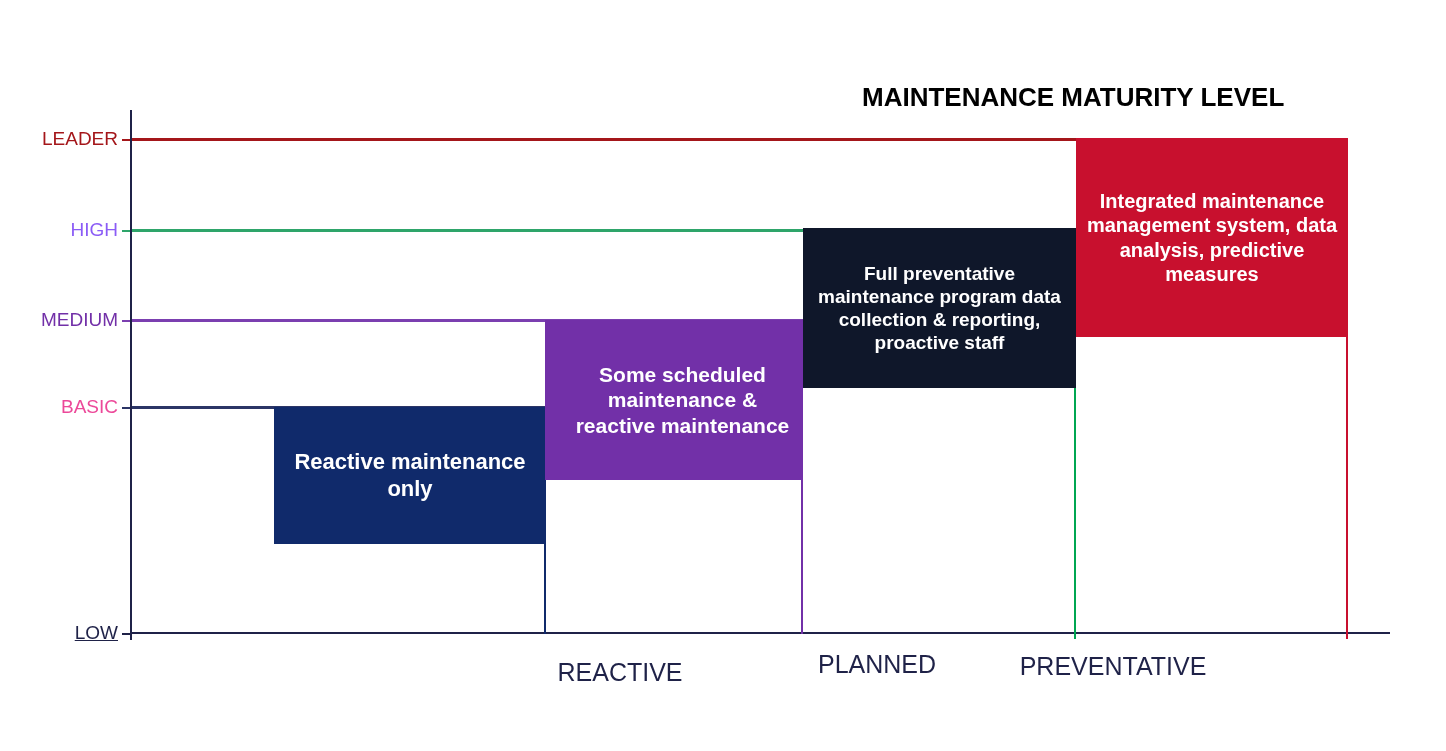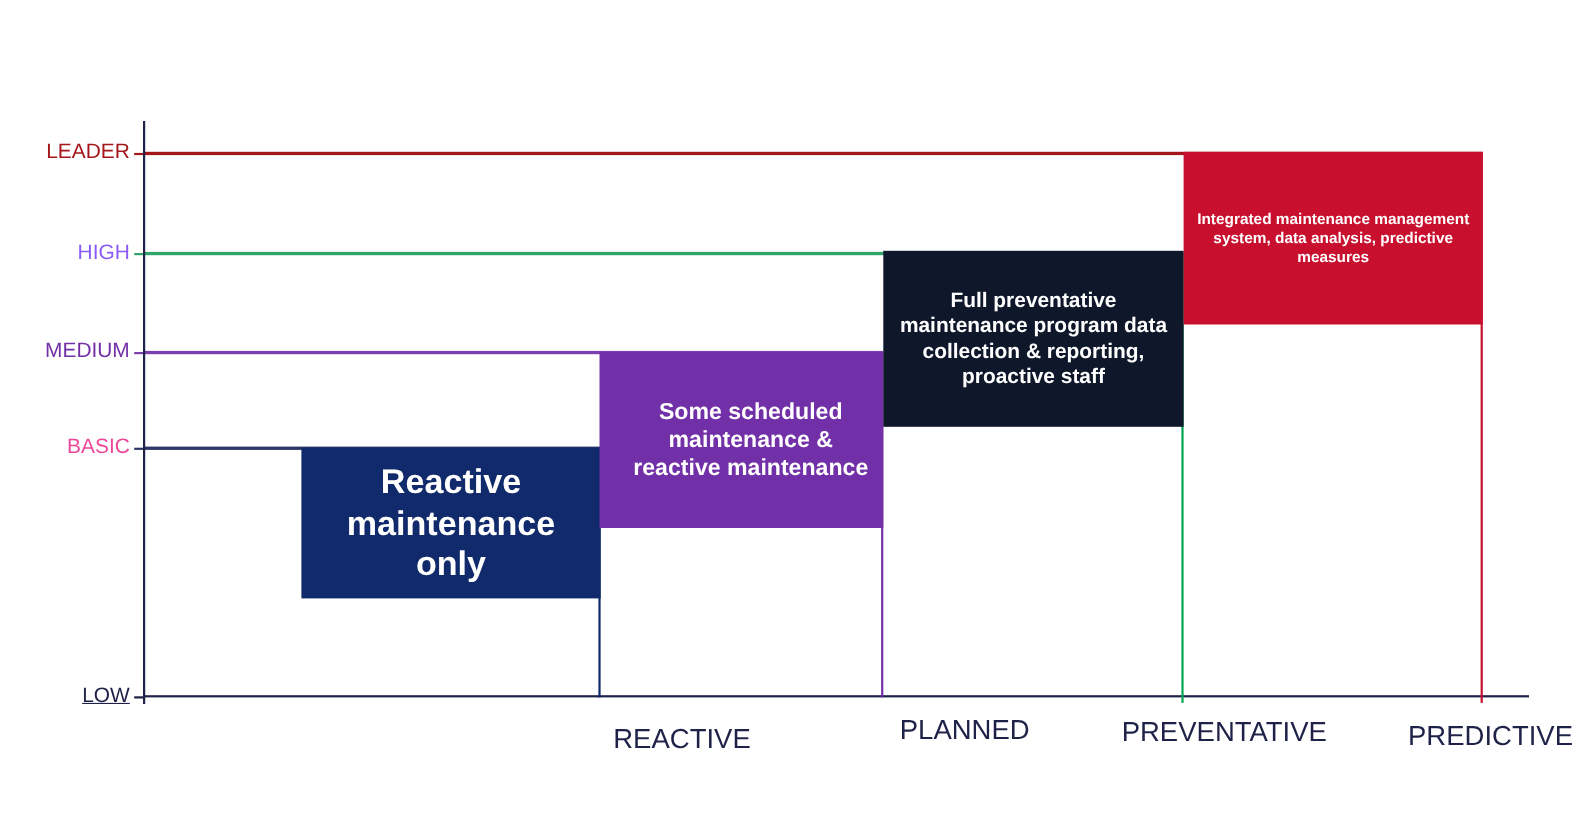--- a/index.html
+++ b/index.html
@@ -108,20 +108,21 @@
     color: #1f2248;
     white-space: nowrap;
     transform: translateX(-50%);
   }
 </style>
 </head>
 <body>
 
 <div id="canvas">
 
+  <div class="chart-title">MAINTENANCE MATURITY LEVEL</div>
 
   <div class="gridline" style="left:131px; top:138px; width:1217px; background:#A4161A;"></div>
   <div class="gridline" style="left:131px; top:229px; width:945px; background:#2EA56A;"></div>
   <div class="gridline" style="left:131px; top:319px; width:672px; background:#7B3FB0;"></div>
   <div class="gridline" style="left:131px; top:406px; width:415px; background:#2B3566;"></div>
 
   <div class="tick" style="top:139px; background:#A4161A;"></div>
   <div class="tick" style="top:230px; background:#2EA56A;"></div>
   <div class="tick" style="top:320px; background:#7B3FB0;"></div>
   <div class="tick" style="top:407px; background:#2B3566;"></div>
@@ -144,34 +145,33 @@
   </div>
 
   <div class="y-axis-line"></div>
   <div class="x-axis-line"></div>
 
   <div class="drop-line" style="left:544px; top:407px; height:227px; background:#102A6B;"></div>
   <div class="drop-line" style="left:801px; top:320px; height:314px; background:#7230A8;"></div>
   <div class="drop-line" style="left:1074px; top:229px; height:410px; background:#00A651;"></div>
   <div class="drop-line" style="left:1346px; top:139px; height:500px; background:#C8102E;"></div>
 
-  <div class="bar" style="left:274px; top:407px; width:272px; height:137px; background:#102A6B; font-size:31px;">
+  <div class="bar" style="left:274px; top:407px; width:272px; height:137px; background:#102A6B; font-size:22px;">
     <span class="bar-label">Reactive maintenance only</span>
   </div>
 
   <div class="bar" style="left:545px; top:320px; width:258px; height:160px; background:#7230A8; font-size:21px;padding-left:25px;">
     <span class="bar-label">Some scheduled maintenance &amp; reactive maintenance</span>
   </div>
 
   <div class="bar" style="left:803px; top:228px; width:273px; height:160px; background:#0f172a; font-size:19px;">
     <span class="bar-label">Full preventative maintenance program data collection &amp; reporting, proactive staff</span>
   </div>
 
-  <div class="bar" style="left:1076px; top:138px; width:272px; height:157px; background:#C8102E; font-size:14px;">
+  <div class="bar" style="left:1076px; top:138px; width:272px; height:199px; background:#C8102E; font-size:20px;">
     <span class="bar-label">Integrated maintenance management system, data analysis, predictive measures</span>
   </div>
 
   <div class="x-label" style="left:580px;margin-left:40px;">REACTIVE</div>
   <div class="x-label" style="left:877px; top:650px;">PLANNED</div>
   <div class="x-label" style="left:1113px; top:652px;">PREVENTATIVE</div>
-  <div class="x-label" style="left:1355px; top:655px;">PREDICTIVE</div>
 
 </div>
 
 </body></html>

